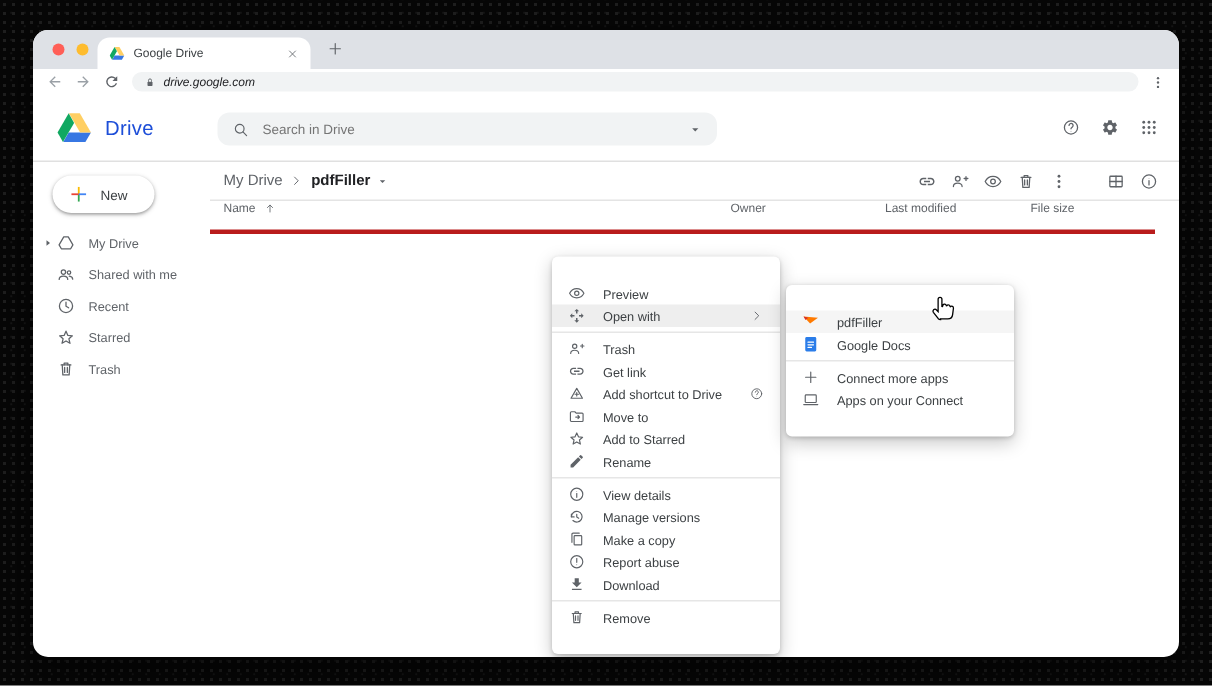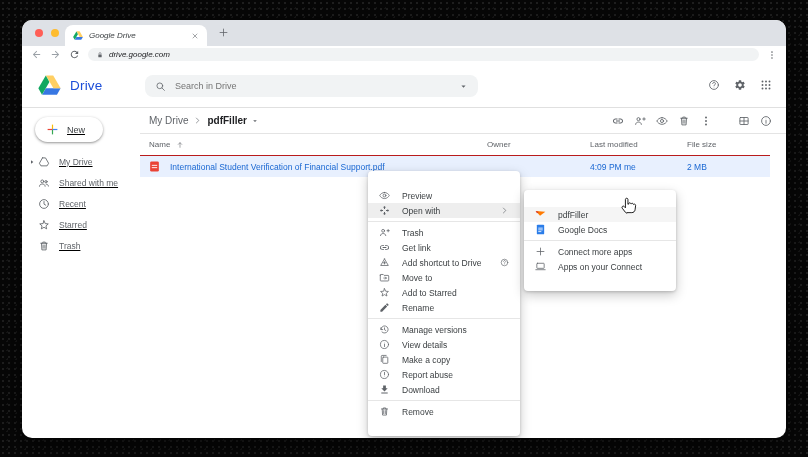--- a/index.html
+++ b/index.html
@@ -9,21 +9,21 @@
     font-family:"Liberation Sans","DejaVu Sans",sans-serif;
     background:#070707;
     background-image:radial-gradient(#1f1f1f 1px, transparent 1px), radial-gradient(#161616 1px, transparent 1px);
     background-size:6px 6px, 9px 9px; background-position:0 0, 3px 4px;
     -webkit-font-smoothing:antialiased;
   }
   .win { position:absolute; left:22px; top:20px; width:764px; height:418px; background:#fff;
          border-radius:10px; overflow:hidden; box-shadow:0 8px 28px rgba(0,0,0,.65); }
 
   
-  .tabstrip { height:26px; background:#dee1e6; position:relative;font-style:italic; }
+  .tabstrip { height:26px; background:#dee1e6; position:relative; }
   .lights { position:absolute; left:13px; top:9px; display:flex; gap:8px; }
   .light { width:8px; height:8px; border-radius:50%; }
   .tab { position:absolute; left:43px; bottom:0; width:142px; height:21px; background:#fff;
          border-radius:8px 8px 0 0; display:flex; align-items:center; padding:0 8px; gap:6px; }
   .favicon { width:10px; height:9px; flex:none; display:flex; }
   .tab-title { flex:1; font-size:8px; color:#3c4043; white-space:nowrap; overflow:hidden; }
   .i { display:inline-flex; align-items:center; justify-content:center; }
   .i svg { width:100%; height:100%; }
   .tab-close { width:8px; height:8px; color:#5f6368; }
   .newtab { position:absolute; left:196px; top:7px; width:11px; height:11px; color:#5f6368; }
@@ -47,21 +47,21 @@
   .searchic { width:11px; height:11px; color:#5f6368; flex:none; }
   .search input { flex:1; border:none; outline:none; background:transparent; font-size:9px; color:#5f6368;
                   font-family:inherit; }
   .search .caret { width:9px; height:9px; color:#5f6368; }
   .hicons { position:absolute; right:14px; top:0; height:100%; display:flex; align-items:center; gap:14px;
             color:#5f6368; }
   .hicon { width:12px; height:12px; }
 
   
   .appbody { display:flex; height:329px; }
-  .sidebar { width:118px; flex:none; padding-top:9px;text-decoration:underline; }
+  .sidebar { width:118px; flex:none; padding-top:9px; }
   .newbtn { margin-left:13px; height:25px; width:68px; background:#fff; border-radius:13px;
             box-shadow:0 1px 2px rgba(0,0,0,.30), 0 1px 3px 1px rgba(0,0,0,.1);
             display:flex; align-items:center; padding:0 11px; gap:8px; cursor:default; }
   .newplus { width:13px; height:13px; flex:none; }
   .newlbl { font-size:9px; color:#3c4043; }
   .sideitems { margin-top:9px; }
   .sitem { height:21px; display:flex; align-items:center; padding-left:4px; color:#5f6368; }
   .disc { width:12px; height:8px; color:#5f6368; display:inline-flex; }
   .sic { width:12px; height:12px; color:#5f6368; flex:none; }
   .slbl { margin-left:9px; font-size:8.5px; white-space:nowrap; }
@@ -69,22 +69,22 @@
   .main { flex:1; display:flex; flex-direction:column; }
   .crumbrow { height:26px; display:flex; align-items:center; padding-left:9px; border-bottom:1px solid #e4e4e4; }
   .crumb-root { font-size:10px; color:#5f6368; }
   .crumb-sep { width:9px; height:9px; color:#5f6368; margin:0 5px; }
   .crumb-cur { font-size:10px; color:#202124; font-weight:bold; }
   .crumb-caret { width:8px; height:8px; color:#5f6368; margin-left:4px; }
   .selicons { margin-left:auto; display:flex; align-items:center; gap:10px; padding-right:14px; color:#5f6368; }
   .tic { width:12px; height:12px; }
   .gap-before { margin-left:16px; }
 
-  .colsrow { height:22px; display:flex; align-items:center; padding-left:9px; margin-right:16px;
-             border-bottom:1px solid #b91c1c; font-size:8px; color:#5f6368; }
+  .colsrow { height:22px; display:flex; align-items:flex-start; padding-left:9px; margin-right:16px;
+             border-bottom:3px solid #b91c1c; font-size:8px; color:#5f6368; }
   .col-name { flex:1; display:flex; align-items:center; gap:6px; }
   .sortic { width:8px; height:8px; color:#5f6368; }
   .col-owner { width:103px; flex:none; }
   .col-mod { width:97px; flex:none; }
   .col-size { width:83px; flex:none; }
 
   .filerow { height:21px; display:flex; align-items:center; padding-left:9px; margin-right:16px;
              background:#e8f0fe; font-size:8.5px; color:#1967d2; cursor:default; }
   .fname { flex:1; display:flex; align-items:center; gap:10px; overflow:hidden; }
   .pdfic { width:11px; height:13px; flex:none; display:flex; }
@@ -373,36 +373,20 @@
               <svg viewBox="0 0 24 24" fill="none" stroke="currentColor" stroke-width="1.7" stroke-linecap="round" stroke-linejoin="round" xmlns="http://www.w3.org/2000/svg">
                 <path d="M12 19V5.5M6.8 10.2L12 5l5.2 5.2"></path>
               </svg>
             </span>
         </span>
         <span class="col-owner">Owner</span>
         <span class="col-mod">Last modified</span>
         <span class="col-size">File size</span>
       </div>
 
-      <div class="filerow">
-        <span class="fname col-name">
-          <span class="pdfic i">
-              <svg viewBox="0 0 24 24" xmlns="http://www.w3.org/2000/svg">
-                <rect x="2.5" y="1" width="19" height="22" rx="3" fill="#ea4335"></rect>
-                <g stroke="#fff" stroke-width="2" stroke-linecap="round">
-                  <path d="M7 9.5h10M7 14.5h10"></path>
-                </g>
-              </svg>
-            </span>
-          <span class="fname-text">International Student Verification of Financial Support.pdf</span>
-        </span>
-        <span class="col-owner"></span>
-        <span class="col-mod">4:09 PM me</span>
-        <span class="col-size">2 MB</span>
-      </div>
     </div>
   </div>
 
   <div class="menu ctx" id="ctx">
       <div class="mitem">
         <span class="mi i">
           <svg viewBox="0 0 24 24" fill="none" stroke="currentColor" stroke-width="1.7" stroke-linecap="round" stroke-linejoin="round" xmlns="http://www.w3.org/2000/svg">
             <path d="M12 5.3C6.8 5.3 3 9.3 1.6 12 3 14.7 6.8 18.7 12 18.7S21 14.7 22.4 12C21 9.3 17.2 5.3 12 5.3z"></path>
             <circle cx="12" cy="12" r="3.1"></circle>
           </svg>
@@ -479,36 +463,36 @@
           <svg viewBox="0 0 24 24" xmlns="http://www.w3.org/2000/svg">
             <path fill="currentColor" d="M3 17.25V21h3.75L17.8 9.94l-3.75-3.75L3 17.25zM20.7 7.04a1 1 0 0 0 0-1.41l-2.34-2.34a1 1 0 0 0-1.41 0l-1.83 1.83 3.75 3.75 1.83-1.83z"></path>
           </svg>
         </span>
         <span class="mlbl">Rename</span>
       </div>
       <div class="mdiv"></div>
       <div class="mitem">
         <span class="mi i">
           <svg viewBox="0 0 24 24" fill="none" stroke="currentColor" stroke-width="1.7" stroke-linecap="round" stroke-linejoin="round" xmlns="http://www.w3.org/2000/svg">
+            <circle cx="12" cy="12" r="8.8"></circle>
+            <path d="M12 11v5.5"></path>
+            <circle cx="12" cy="7.8" r=".6" fill="currentColor" stroke="none"></circle>
+          </svg>
+        </span>
+        <span class="mlbl">View details</span>
+      </div>
+      <div class="mitem">
+        <span class="mi i">
+          <svg viewBox="0 0 24 24" fill="none" stroke="currentColor" stroke-width="1.7" stroke-linecap="round" stroke-linejoin="round" xmlns="http://www.w3.org/2000/svg">
             <path d="M4.2 12a7.8 7.8 0 1 1 2.3 5.5"></path>
             <path d="M4.2 8.2v4h4"></path>
             <path d="M12 8.4v4.1l2.9 1.7"></path>
           </svg>
         </span>
         <span class="mlbl">Manage versions</span>
-      </div>
-      <div class="mitem">
-        <span class="mi i">
-          <svg viewBox="0 0 24 24" fill="none" stroke="currentColor" stroke-width="1.7" stroke-linecap="round" stroke-linejoin="round" xmlns="http://www.w3.org/2000/svg">
-            <circle cx="12" cy="12" r="8.8"></circle>
-            <path d="M12 11v5.5"></path>
-            <circle cx="12" cy="7.8" r=".6" fill="currentColor" stroke="none"></circle>
-          </svg>
-        </span>
-        <span class="mlbl">View details</span>
       </div>
       <div class="mitem">
         <span class="mi i">
           <svg viewBox="0 0 24 24" fill="none" stroke="currentColor" stroke-width="1.7" stroke-linecap="round" stroke-linejoin="round" xmlns="http://www.w3.org/2000/svg">
             <rect x="8.2" y="6.8" width="11" height="13.5" rx="1.2"></rect>
             <path d="M5 16.5V4.7c0-.9.7-1.6 1.6-1.6h9"></path>
           </svg>
         </span>
         <span class="mlbl">Make a copy</span>
       </div>

